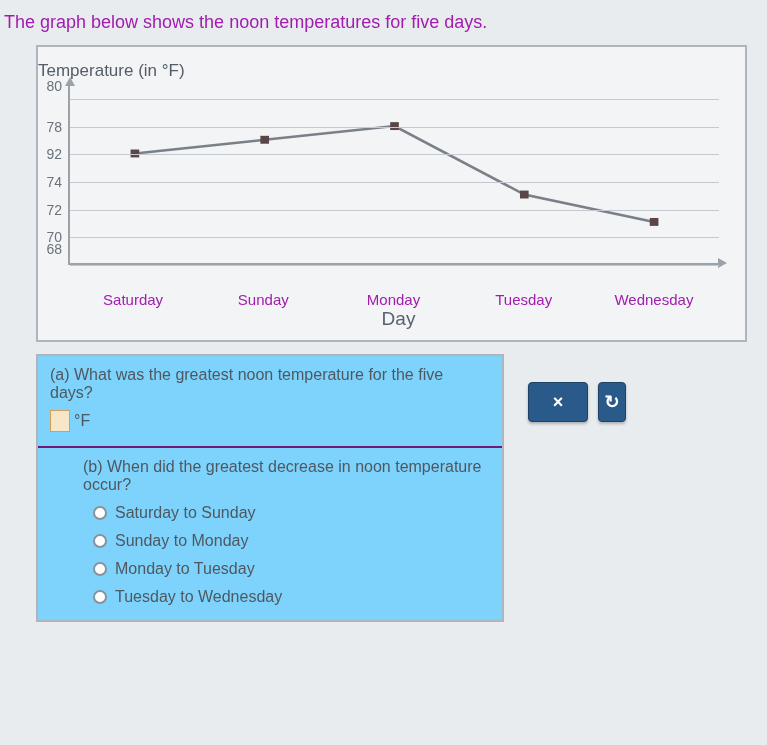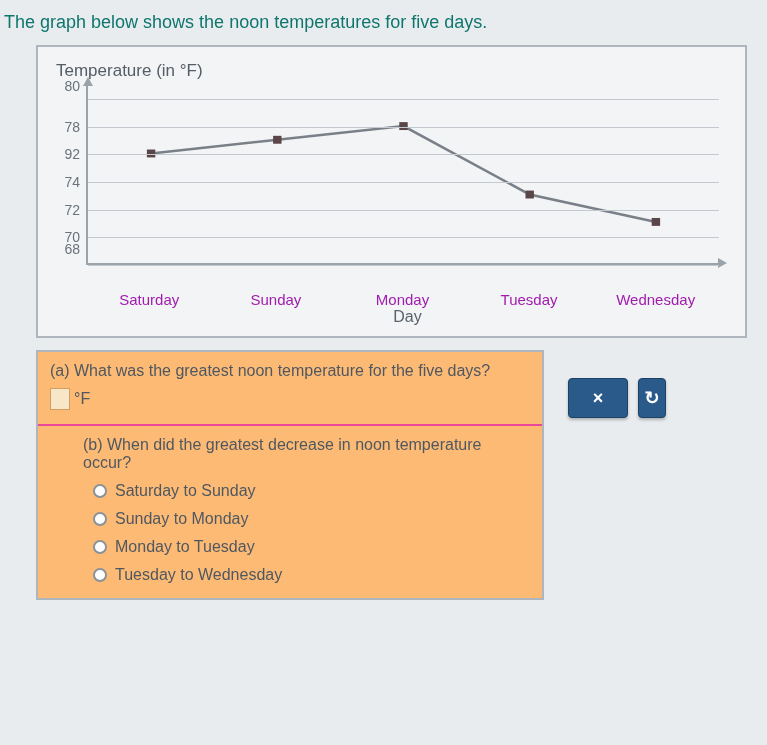--- a/index.html
+++ b/index.html
@@ -7,27 +7,27 @@
       font-family: Arial, Helvetica, sans-serif;
       background: #e8ecef;
       width: 767px;
       height: 745px;
       overflow: hidden;
       color: #4a5560;
     }
     .prompt {
       padding: 12px 24px 8px 4px;
       font-size: 18px;
-      color: #0f766e;
+      color: #a21caf;
     }
     .chart-box {
       margin: 4px 20px 12px 36px;
       border: 2px solid #aeb5bc;
       background: #f2f4f6;
-      padding: 14px 16px 10px 18px;
+      padding: 14px 16px 10px 0;
       position: relative;
     }
     .y-title {
       font-size: 17px;
       color: #555d66;
       margin-bottom: 4px;
     }
     .chart-area {
       position: relative;
       height: 200px;
@@ -90,46 +90,46 @@
       padding-top: 6px;
     }
     .x-label {
       flex: 1;
       text-align: center;
       font-size: 15px;
       color: #a21caf;
     }
     .x-title {
       text-align: center;
-      font-size: 16px;
+      font-size: 19px;
       color: #5a626b;
       margin-left: 30px;
     }
     svg.series {
       position: absolute;
       left: 0; top: 0; width: 100%; height: 100%;
     }
     .questions-row {
       display: flex;
       align-items: flex-start;
       margin: 10px 8px 0 36px;
       gap: 24px;
     }
     .questions {
       border: 2px solid #aeb5bc;
-      background: #fdba74;
-      width: 508px;
+      background: #7dd3fc;
+      width: 468px;
     }
     .q-block {
       padding: 10px 12px 14px 12px;
       font-size: 16px;
       color: #4f5861;
     }
     .q-block + .q-block {
-      border-top: 2px solid #ec4899;
+      border-top: 2px solid #701a75;
       padding-left: 45px;
     }
     .answer-line {
       margin-top: 8px;
       display: flex;
       align-items: center;
       gap: 4px;
     }
     .answer-input {
       width: 20px;

